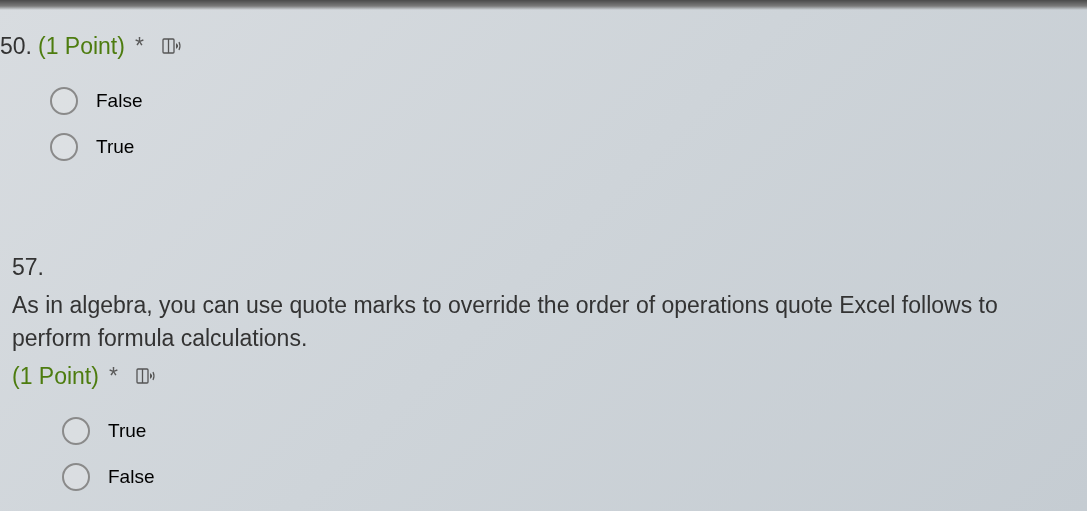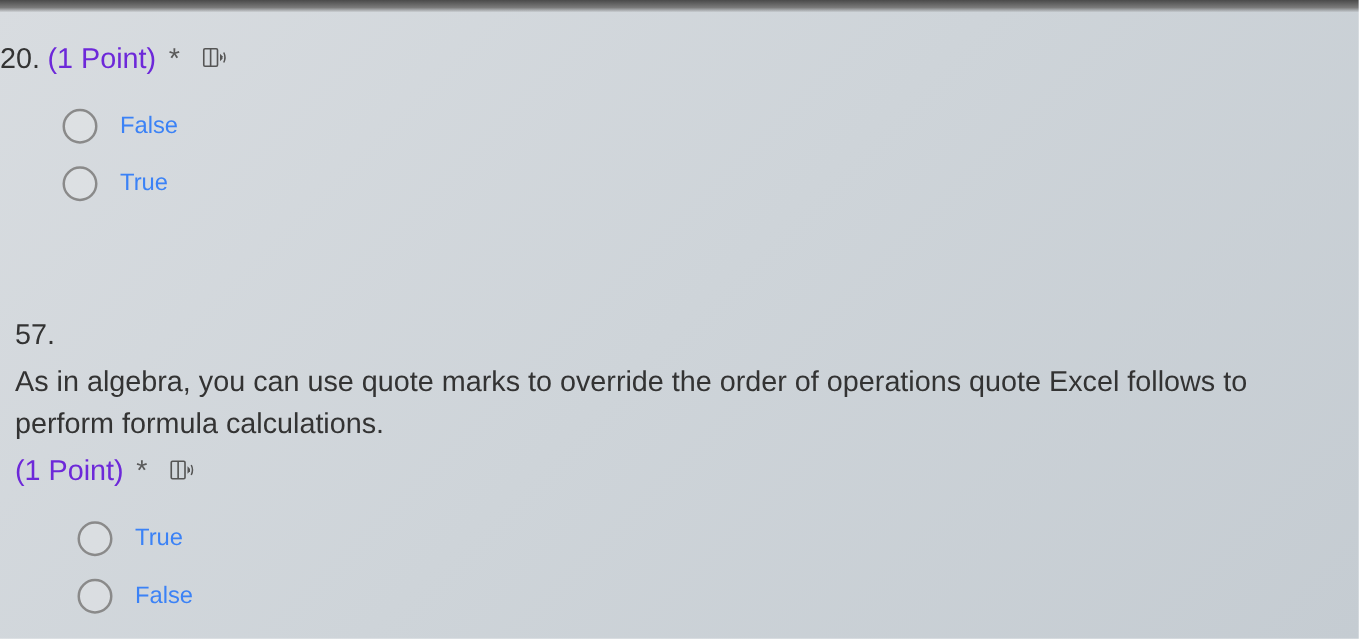--- a/index.html
+++ b/index.html
@@ -34,21 +34,21 @@
       line-height: 1.4;
       display: flex;
       align-items: center;
       flex-wrap: wrap;
       gap: 6px;
     }
     .q-num {
       margin-left: 0;
     }
     .points {
-      color: #6d28d9;
+      color: #4d7c0f;
     }
     .asterisk {
       color: #5a5a5a;
       margin: 0 4px;
     }
     .immersive-icon {
       display: inline-flex;
       align-items: center;
       justify-content: center;
       width: 20px;
@@ -64,36 +64,36 @@
     .radio-circle {
       width: 24px;
       height: 24px;
       border: 2px solid #8a8a8a;
       border-radius: 50%;
       background: rgba(240,240,240,0.3);
       flex-shrink: 0;
     }
     .option-label {
       font-size: 19px;
-      color: #3b82f6;
+      color: #000000;
     }
     .q31 {
       padding-left: 12px;
     }
   </style>
 </head>
 <body>
 
 <div class="border-top"></div>
 
 <div class="content">
 
   <div class="question-block">
     <div class="question-text">
-      <span class="q-num">20.</span>
+      <span class="q-num">50.</span>
       <span class="points">(1 Point)</span>
       <span class="asterisk">*</span>
       <span class="immersive-icon">
         <svg width="20" height="16" viewBox="0 0 20 16">
           <rect x="1" y="1" width="11" height="14" rx="1" fill="none" stroke="#555" stroke-width="1.3"></rect>
           <line x1="6.5" y1="1" x2="6.5" y2="15" stroke="#555" stroke-width="1.3"></line>
           <path d="M14 5 L14 11 L16 9 L16 7 Z" fill="#555"></path>
           <path d="M17 4 Q19 8 17 12" fill="none" stroke="#555" stroke-width="1.2"></path>
         </svg>
       </span>

